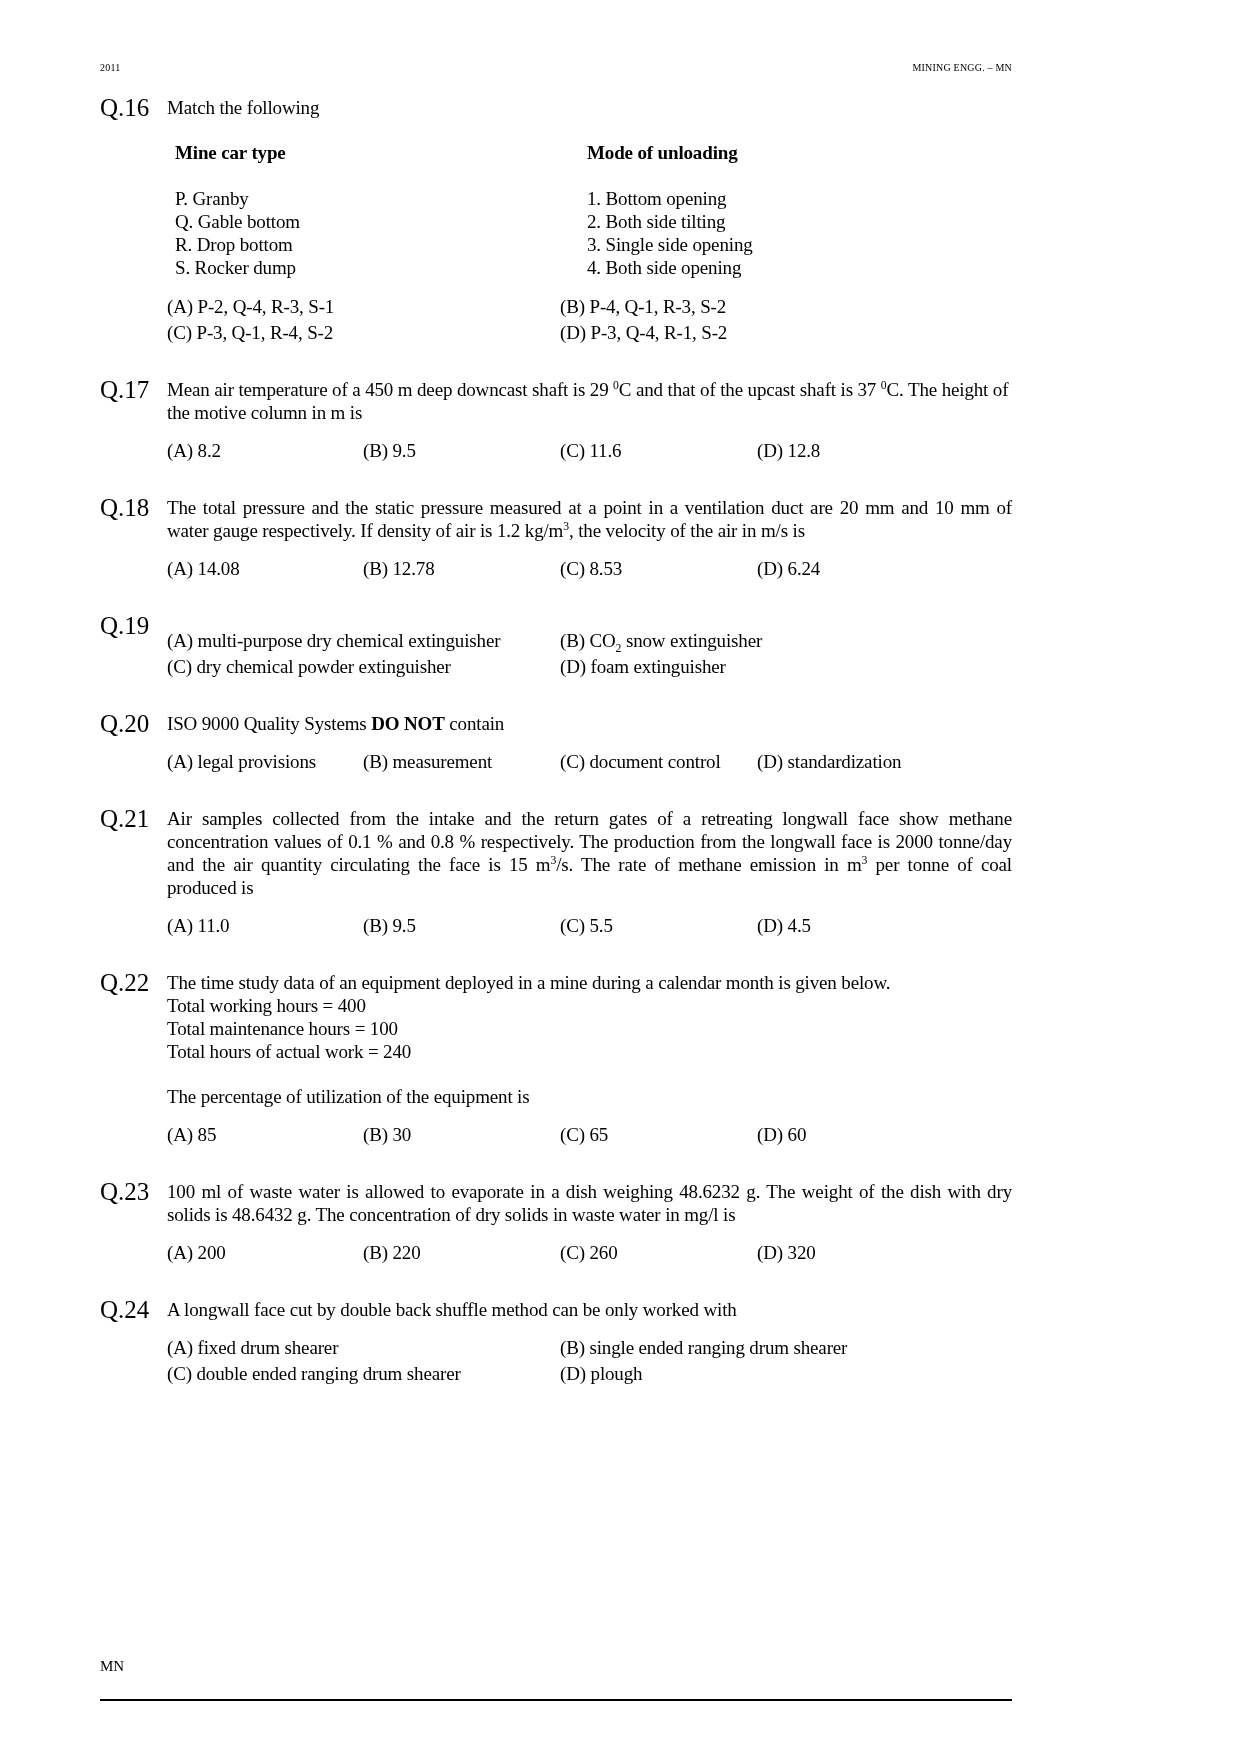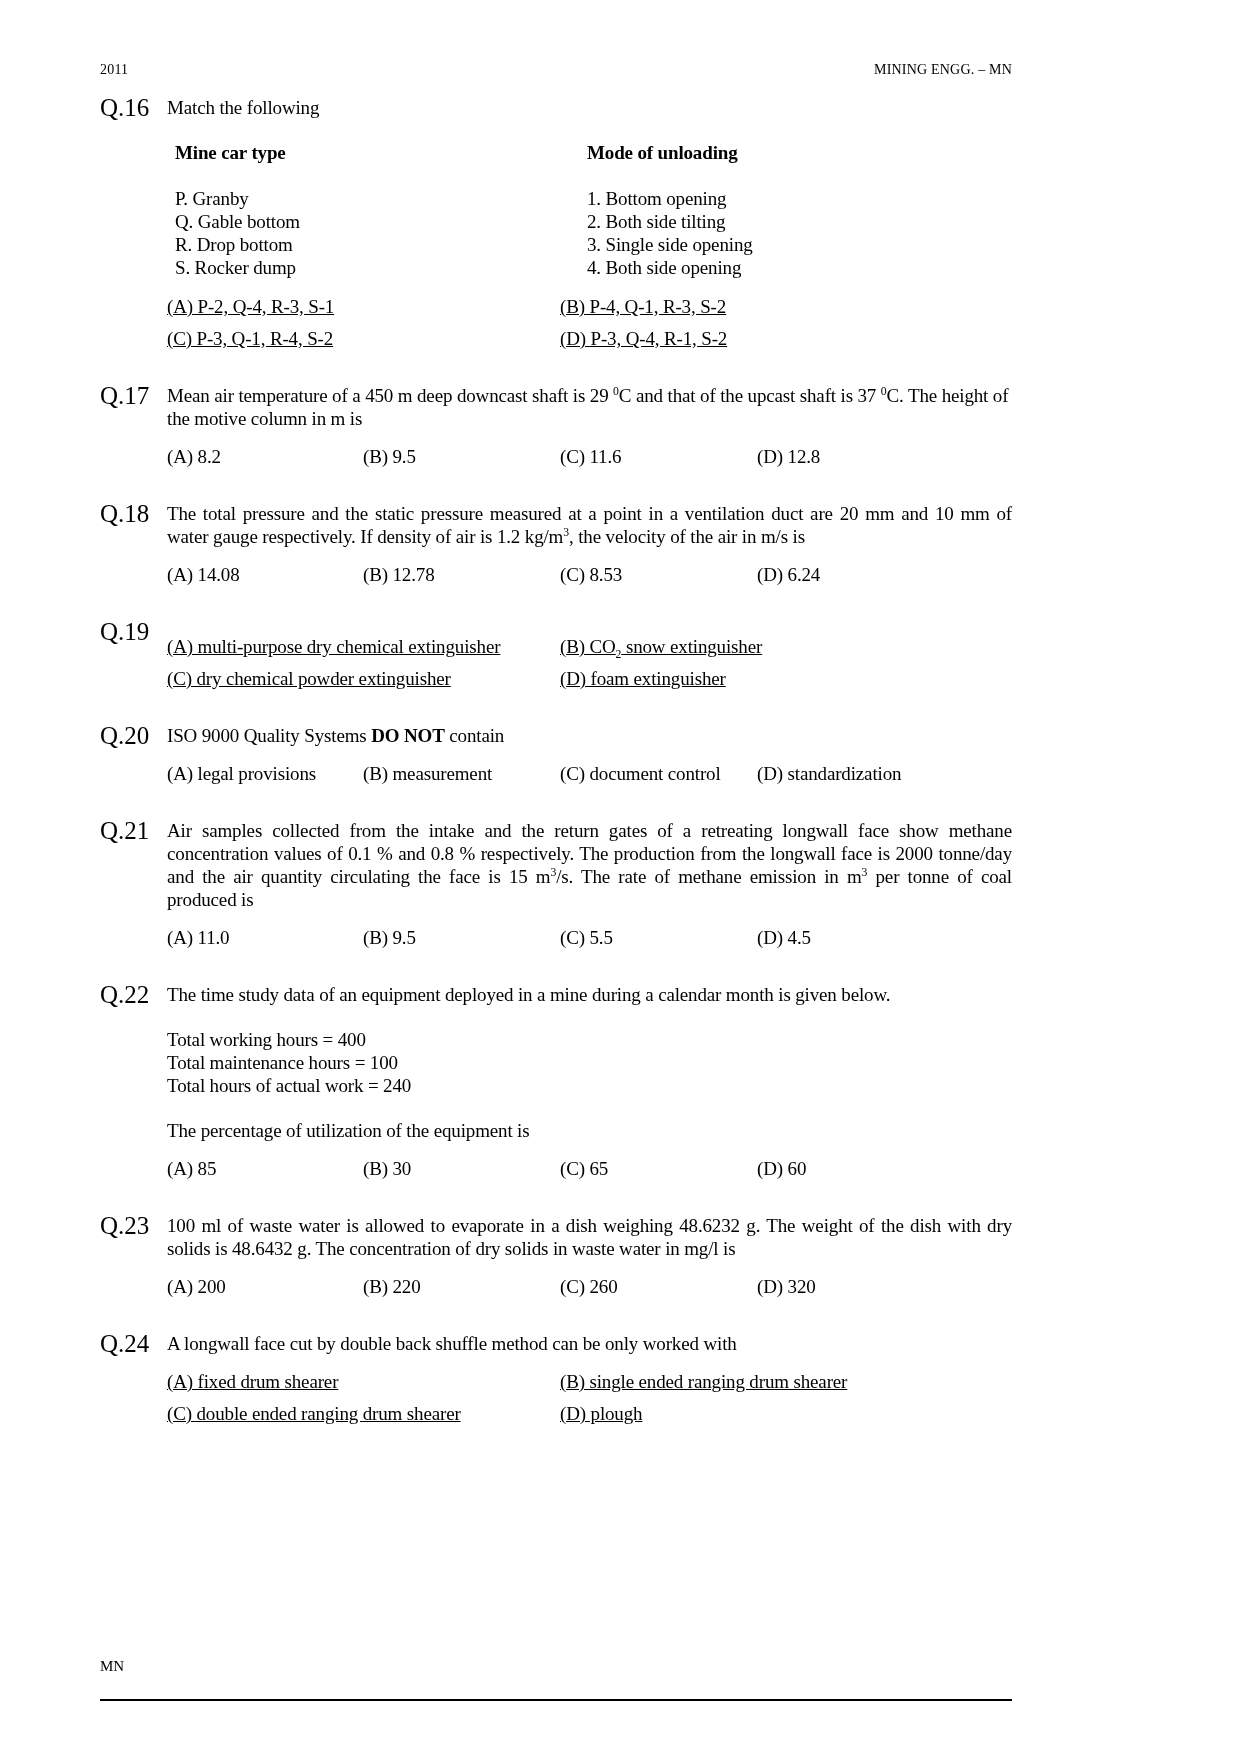--- a/index.html
+++ b/index.html
@@ -5,44 +5,44 @@
   * { margin:0; padding:0; box-sizing:border-box; }
   html,body { background:#e8e8e8; }
   body { font-family:"Liberation Serif", serif; color:#000; }
   .page {
     position:relative; width:1241px; height:1755px; background:#ffffff;
     margin:0 auto; overflow:hidden;
   }
   .header {
     position:absolute; top:62px; left:100px; width:912px;
     display:flex; justify-content:space-between;
-    font-size:14px; letter-spacing:0.2px;
+    font-size:10px; letter-spacing:0.2px;
   }
   .content {
     position:absolute; top:96px; left:100px; width:912px;
   }
   .question { display:flex; margin-bottom:34px; }
   .qnum { width:67px; flex-shrink:0; font-size:25px; line-height:23px; }
   .qbody { flex:1; font-size:19px; line-height:23px; letter-spacing:-0.15px; }
   .qtext.justify { text-align:justify; }
   sup { font-size:0.62em; line-height:0; }
   sub { font-size:0.62em; line-height:0; }
 
   .options { display:grid; margin-top:15px; }
   .options.cols-4 { grid-template-columns:196px 197px 197px 1fr; }
-  .options.cols-2 { grid-template-columns:393px 1fr; row-gap:9px;text-decoration:underline; }
+  .options.cols-2 { grid-template-columns:393px 1fr; row-gap:3px; }
   .opt { white-space:nowrap; }
 
   .match { display:flex; margin-top:22px; margin-bottom:16px; }
   .match-col.left  { width:420px; padding-left:8px; }
   .match-col.right { flex:1; }
   .match-header { font-weight:bold; margin-bottom:23px; }
   .match-item { line-height:23px; }
 
-  .data-lines { margin-top:22px; }
+  .data-lines { }
   .data-line { line-height:23px; }
   .qtext2 { margin-top:22px; }
 
   .footer-line {
     position:absolute; left:100px; top:1699px; width:912px;
     border-top:2px solid #000;
   }
   .footer-label {
     position:absolute; left:100px; top:1658px; font-size:15px;
   }

